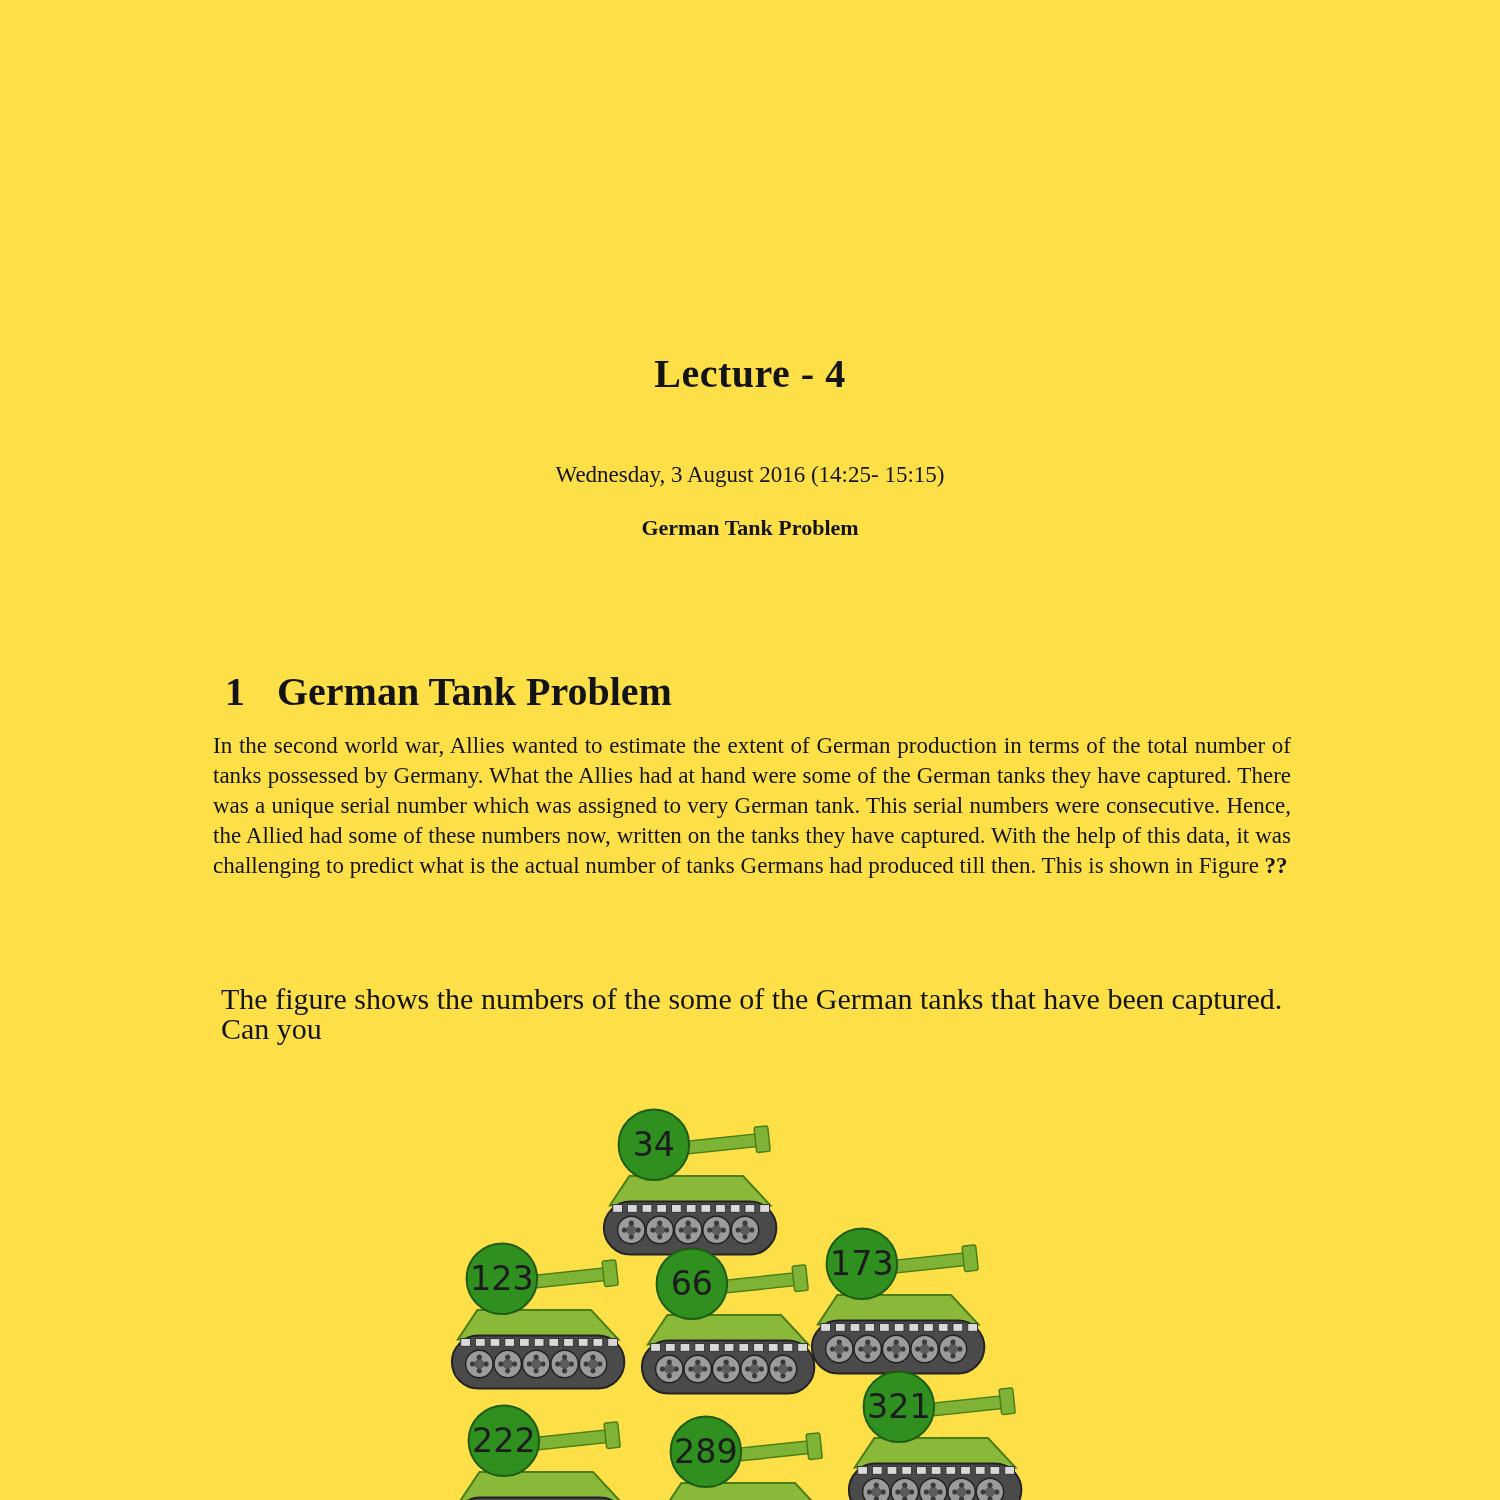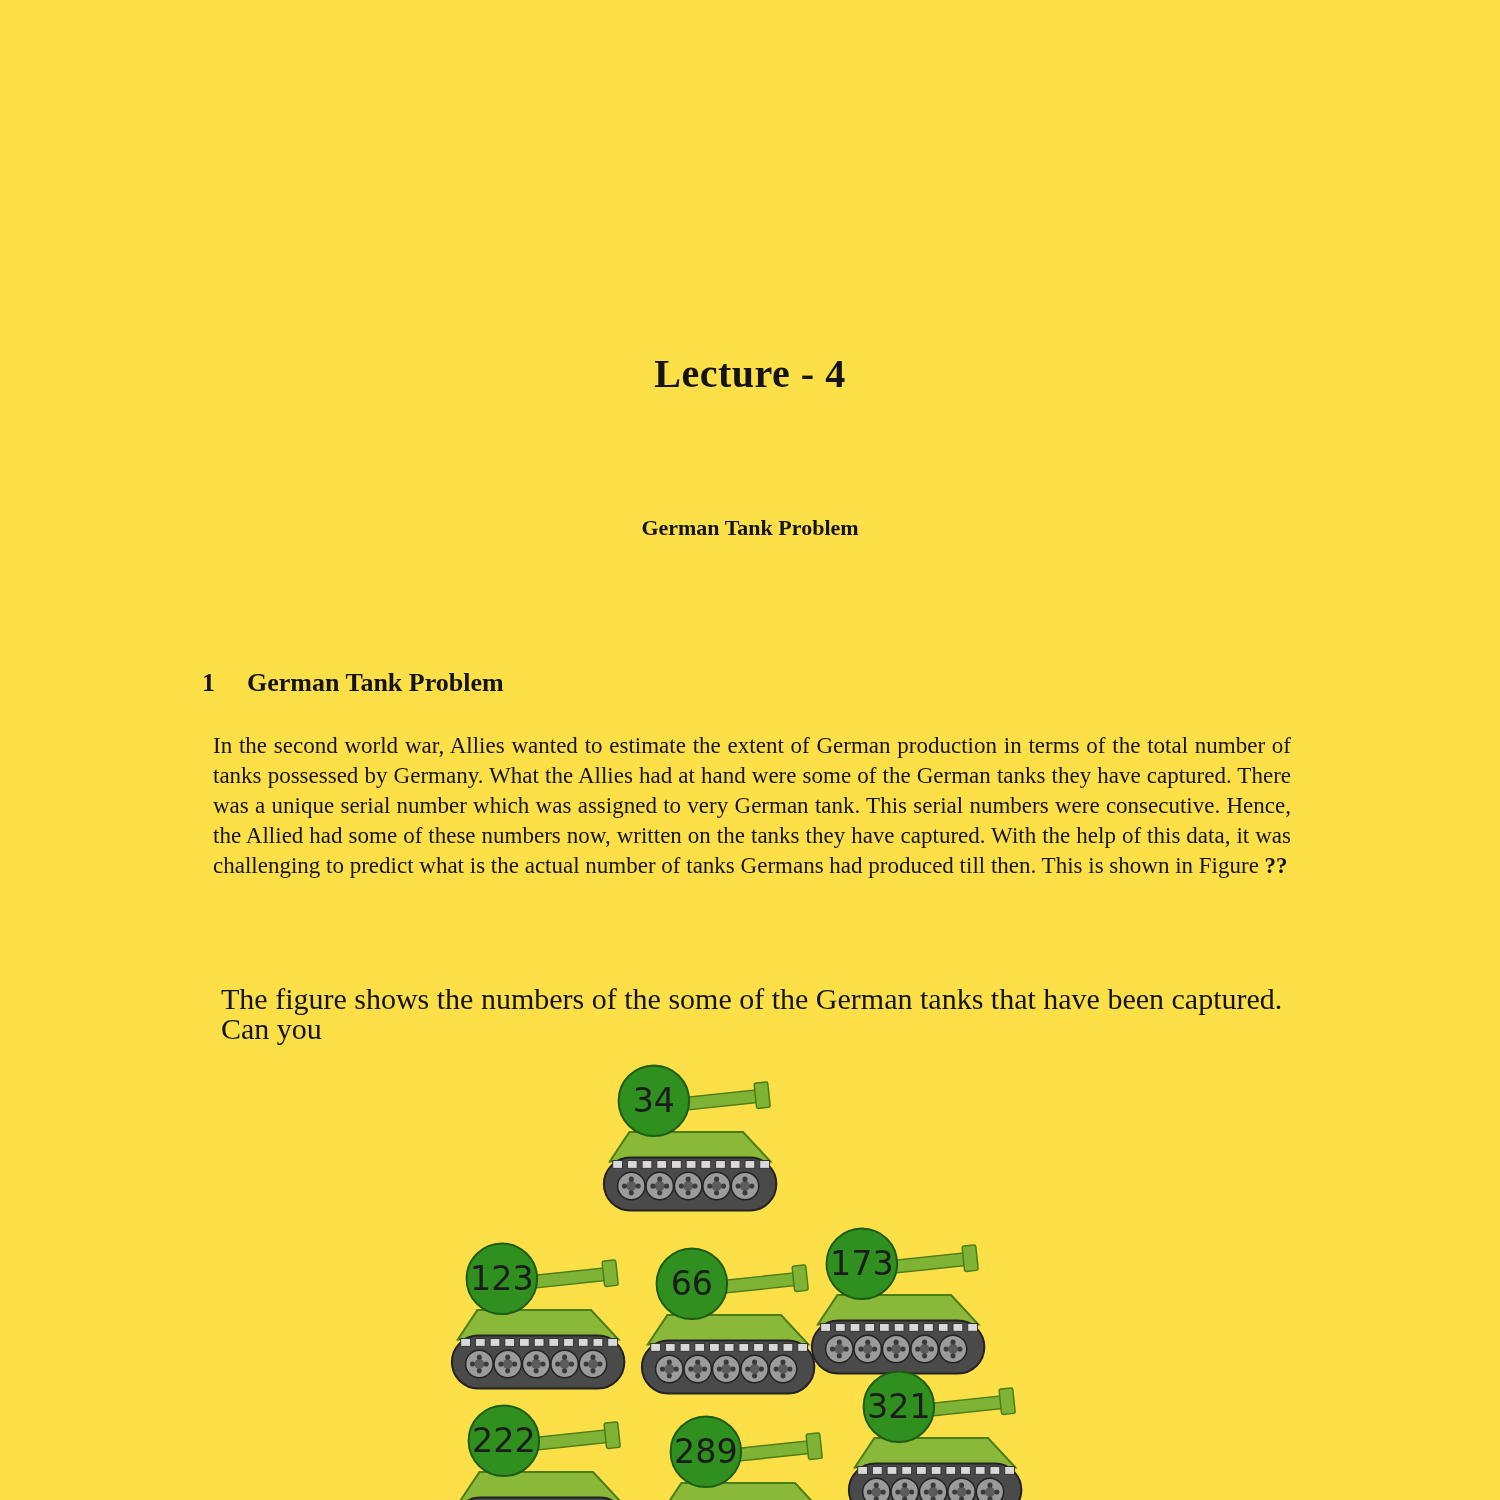--- a/index.html
+++ b/index.html
@@ -14,22 +14,22 @@
   }
   .dateline{
     position:absolute;top:462px;left:0;width:100%;
     text-align:center;font-size:23px;
   }
   .subtitle{
     position:absolute;top:515px;left:0;width:100%;
     text-align:center;font-size:22px;font-weight:bold;
   }
   .section-heading{
-    position:absolute;top:668px;left:202px;
-    font-size:26px;font-weight:bold;
+    position:absolute;top:668px;left:225px;
+    font-size:40px;font-weight:bold;
   }
   .section-heading .sec-num{display:inline-block;margin-right:32px;}
   .para{
     position:absolute;top:708px;left:213px;width:1078px;
     font-size:23px;line-height:30px;text-align:justify;
   }
   .para b{font-weight:bold;}
   .followup{
     position:absolute;top:954px;left:221px;width:1078px;
     font-size:30px;line-height:30px;text-align:left;
@@ -38,33 +38,34 @@
   .tank{position:absolute;width:196px;height:158px;}
   .tank svg{display:block;width:100%;height:100%;}
 </style>
 </head>
 <body>
 
 <div class="page">
 
   <div class="doc-title">Lecture - 4</div>
 
+  <div class="dateline">Wednesday, 3 August 2016 (14:25- 15:15)</div>
 
   <div class="subtitle">German Tank Problem</div>
 
   <div class="section-heading">
     <span class="sec-num">1</span><span>German Tank Problem</span>
   </div>
 
   <p class="para"><span>In the second world war, Allies wanted to estimate the extent of German production in terms of the total number of tanks possessed by Germany. What the Allies had at hand were some of the German tanks they have captured. There was a unique serial number which was assigned to very German tank. This serial numbers were consecutive. Hence, the Allied had some of these numbers now, written on the tanks they have captured. With the help of this data, it was challenging to predict what is the actual number of tanks Germans had produced till then. This is shown in Figure </span><b>??</b></p>
 
   <p class="followup">The figure shows the numbers of the some of the German tanks that have been captured. Can you</p>
 
   <div class="figure-area">
-      <div class="tank" style="left: 598px; top: 1058px;">
+      <div class="tank" style="left: 598px; top: 1102px;">
         <svg viewBox="0 0 200 158" xmlns="http://www.w3.org/2000/svg">
       <g transform="rotate(-6 95 45)">
         <rect x="90" y="38" width="74" height="13" fill="#7fb335" stroke="#4a7d16" stroke-width="1.5"></rect>
         <rect x="161" y="31" width="14" height="26" rx="2" fill="#7fb335" stroke="#4a7d16" stroke-width="1.5"></rect>
       </g>
       <path d="M32 74 L148 74 L176 104 L12 104 Z" fill="#8ab838" stroke="#4a7d16" stroke-width="2"></path>
       <circle cx="57" cy="42" r="36" fill="#2f8f1f" stroke="#1d5c12" stroke-width="2"></circle>
       <text x="57" y="54" font-size="34" text-anchor="middle" fill="#1c1c1c" font-family="'DejaVu Sans',sans-serif">34</text>
       <rect x="6" y="100" width="176" height="54" rx="27" fill="#4a4a4a" stroke="#222222" stroke-width="2"></rect>
       <rect x="15" y="103" width="10" height="8" fill="#d9d9d9" stroke="#333" stroke-width="1"></rect>

